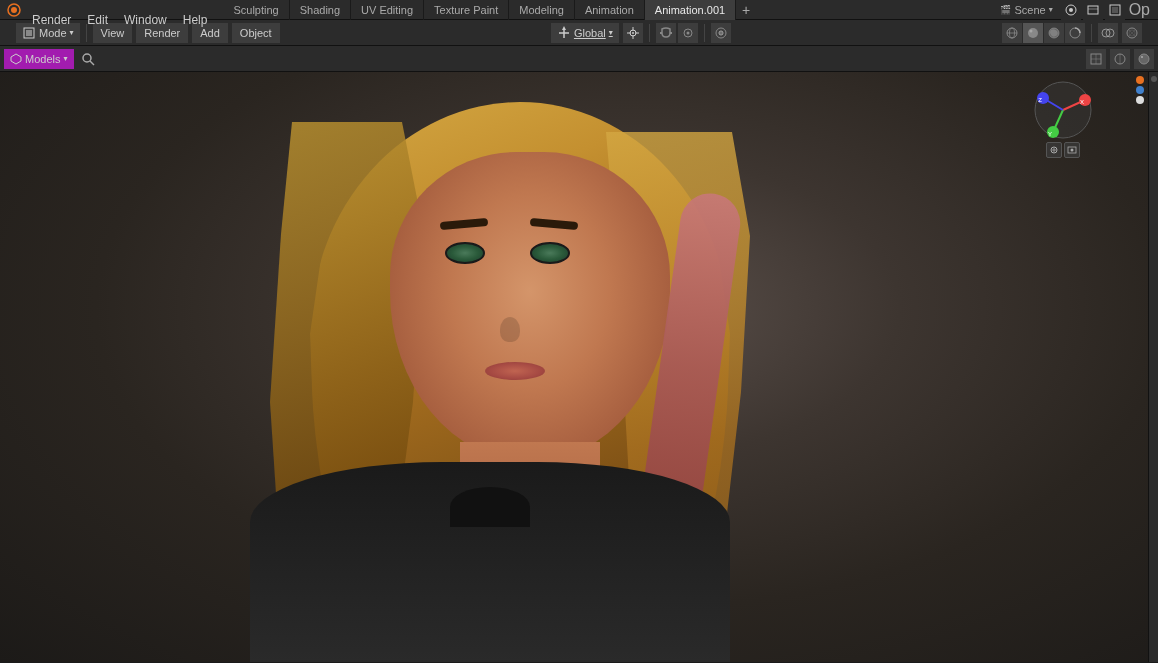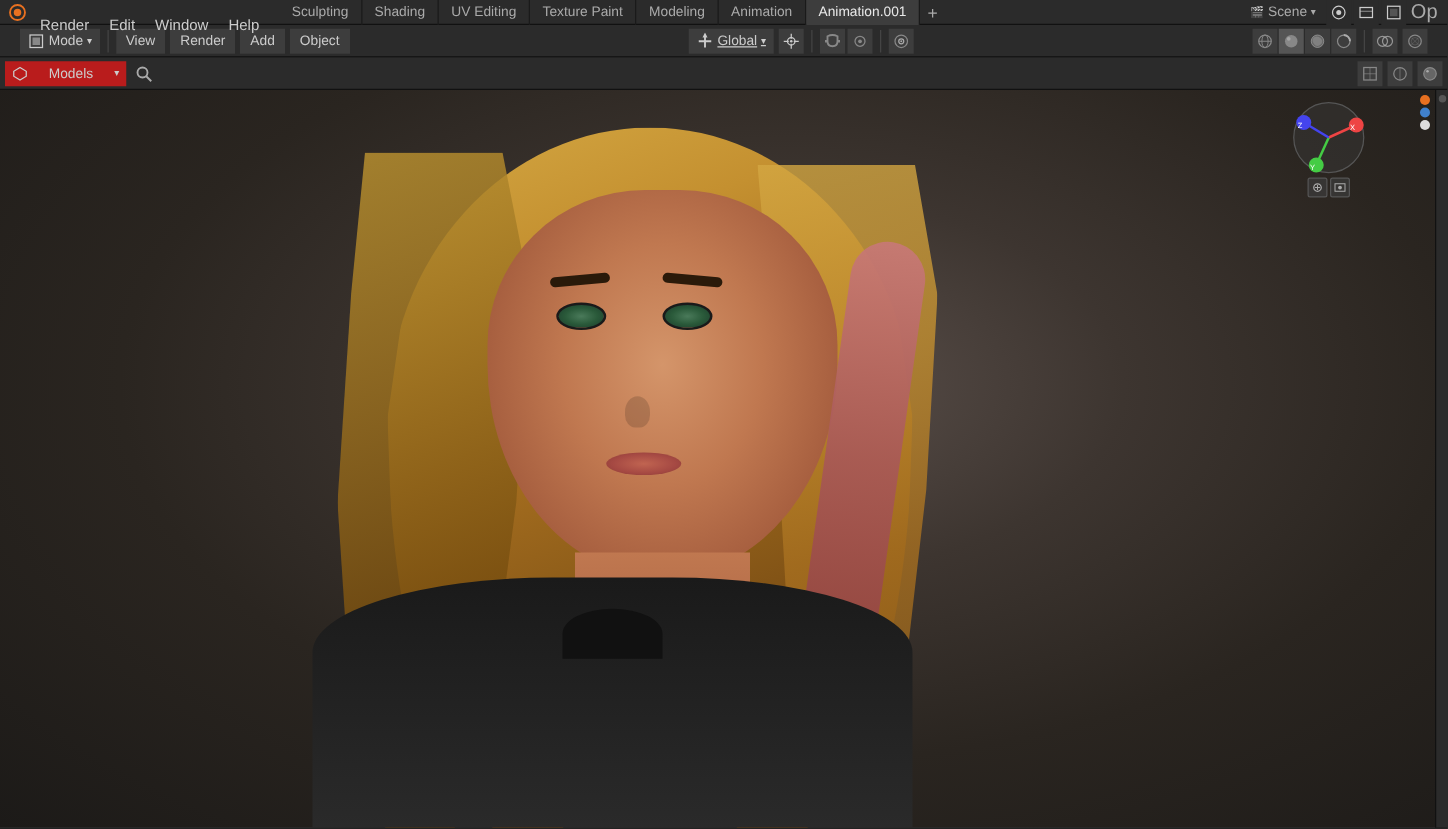--- a/index.html
+++ b/index.html
@@ -333,24 +333,24 @@
       justify-content: center;
       cursor: pointer;
       color: #ccc;
       font-size: 9px;
     }
 
     
     .models-dropdown {
       display: flex;
       align-items: center;
-      background: #b91c1c;
+      background: #a21caf;
       height: 20px;
       padding: 0 6px;
-      gap: 17px;
+      gap: 3px;
       cursor: pointer;
       font-size: 11px;
       min-width: 70px;
     }
 
     
     .search-icon-btn {
       width: 20px;
       height: 20px;
       background: none;

